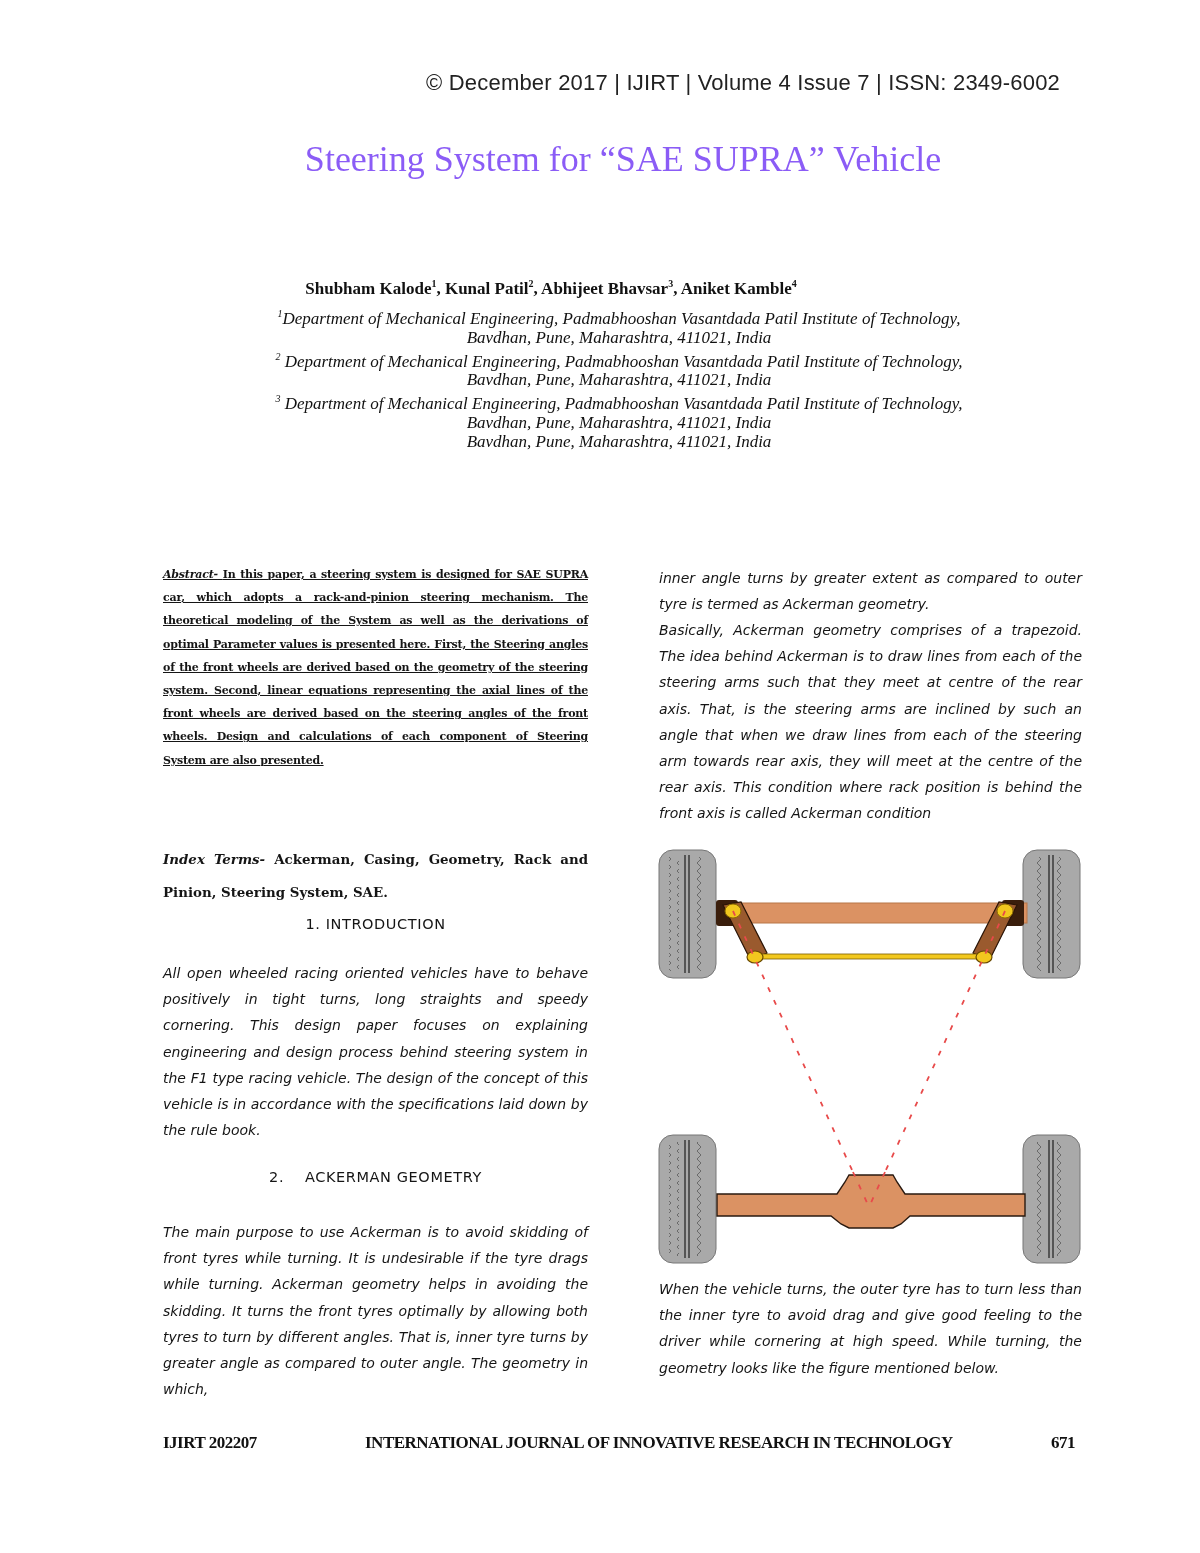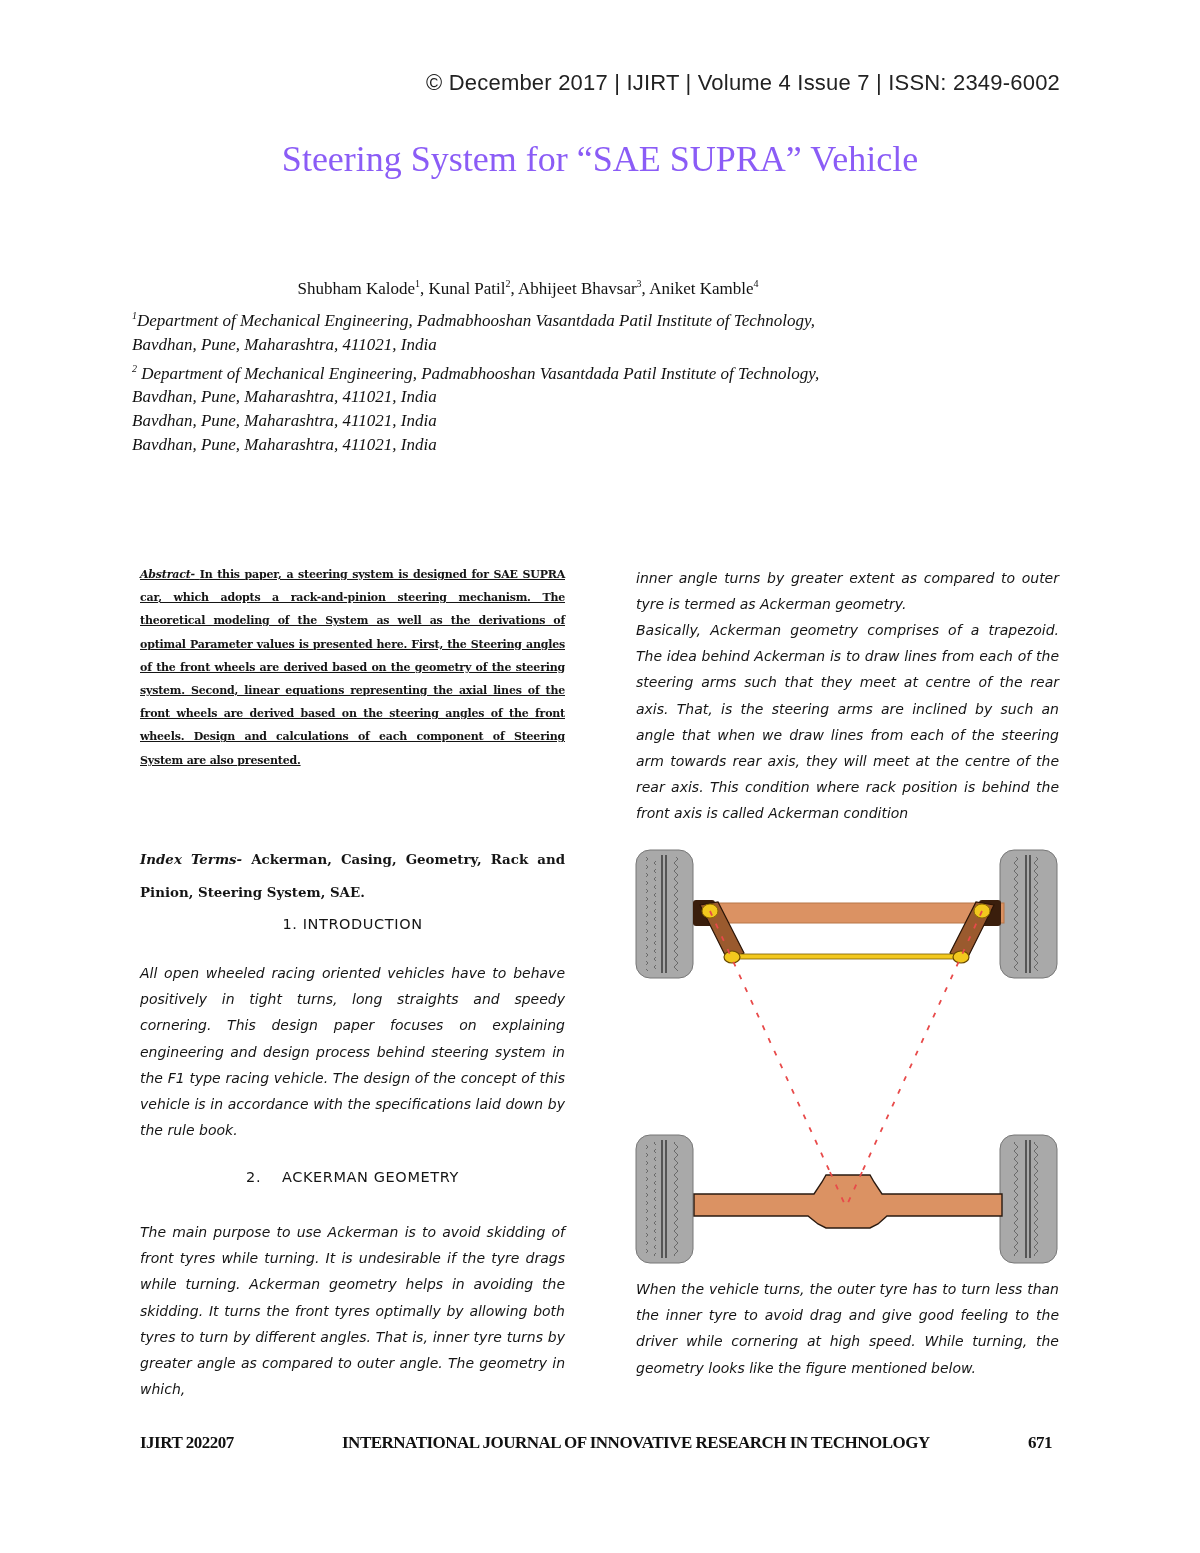--- a/index.html
+++ b/index.html
@@ -1,22 +1,22 @@
 <!DOCTYPE html>
 <html><head>
   <meta charset="utf-8">
   <style>
     html, body { margin: 0; padding: 0; background: #ffffff; }
     body { width: 1200px; height: 1553px; position: relative; overflow: hidden; color: #111; }
-    .abs { position: absolute; }
+    .abs { position: absolute; margin-left: 23px; }
     .header-line { left: 0; right: 140px; top: 70px; text-align: right; font-family: "Liberation Sans", sans-serif; font-size: 22px; color: #222; letter-spacing: 0.2px; }
     .title { left: 0; width: 1200px; top: 138px; text-align: center; font-family: "Liberation Serif", serif; font-size: 36px; color: #8b5cf6; }
-    .authors { left: 0; width: 1056px; top: 278px; text-align: center; font-family: "Liberation Serif", serif; font-size: 17px; }
+    .authors { left: 0; width: 1056px; top: 278px; text-align: center; font-family: "Liberation Serif", serif; font-size: 17px; font-weight: bold; }
     .authors sup { font-size: 10px; }
-    .affil { left: 132px; width: 928px; top: 304px; font-family: "Liberation Serif", serif; font-style: italic; font-size: 17px; line-height: 24px; }
+    .affil { left: 132px; width: 928px; top: 304px; text-align: center; font-family: "Liberation Serif", serif; font-style: italic; font-size: 17px; line-height: 19px; }
     .affil sup { font-size: 10px; }
     .col { font-family: "DejaVu Serif", serif; font-size: 14px; color: #151515; }
     .left-col { left: 140px; width: 425px; }
     .right-col { left: 636px; width: 423px; }
     .just { text-align: justify; text-align-last: left; }
     .abstract { top: 563px; line-height: 23.2px; font-weight: bold; font-size: 11px; letter-spacing: -0.2px; text-decoration: underline; }
     .abstract .lab { font-style: italic; font-weight: bold; }
     .index { top: 843px; line-height: 33px; font-weight: bold; font-size: 13.4px; }
     .index .lab { font-style: italic; }
     .sec-h { text-align: center; font-family: "DejaVu Sans", sans-serif; font-size: 14.5px; letter-spacing: 0.6px; }
@@ -46,20 +46,21 @@
   <span>Kunal Patil</span><sup>2</sup>,
   <span>Abhijeet Bhavsar</span><sup>3</sup>,
   <span>Aniket Kamble</span><sup>4</sup>
 </div>
 
 <div class="abs affil">
   <div><sup>1</sup><span>Department of Mechanical Engineering, Padmabhooshan Vasantdada Patil Institute of Technology,</span></div>
   <div>Bavdhan, Pune, Maharashtra, 411021, India</div>
   <div><sup>2</sup> <span>Department of Mechanical Engineering, Padmabhooshan Vasantdada Patil Institute of Technology,</span></div>
   <div>Bavdhan, Pune, Maharashtra, 411021, India</div>
+  <div><sup>3</sup> <span>Department of Mechanical Engineering, Padmabhooshan Vasantdada Patil Institute of Technology,</span></div>
   <div>Bavdhan, Pune, Maharashtra, 411021, India</div>
   <div>Bavdhan, Pune, Maharashtra, 411021, India</div>
 </div>
 
 <div class="abs col left-col just abstract">
   <span class="lab">Abstract-</span>
   <span>In this paper, a steering system is designed for SAE SUPRA car, which adopts a rack-and-pinion steering mechanism. The theoretical modeling of the System as well as the derivations of optimal Parameter values is presented here. First, the Steering angles of the front wheels are derived based on the geometry of the steering system. Second, linear equations representing the axial lines of the front wheels are derived based on the steering angles of the front wheels. Design and calculations of each component of Steering System are also presented.</span>
 </div>
 
 <div class="abs col left-col just index">

